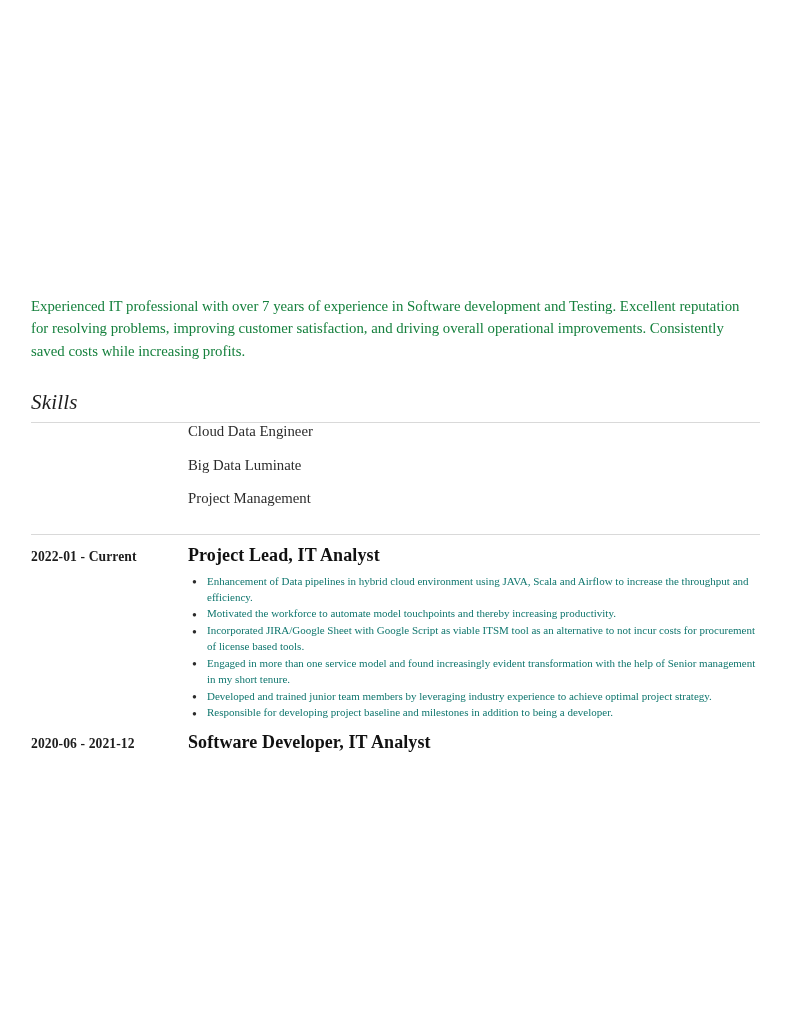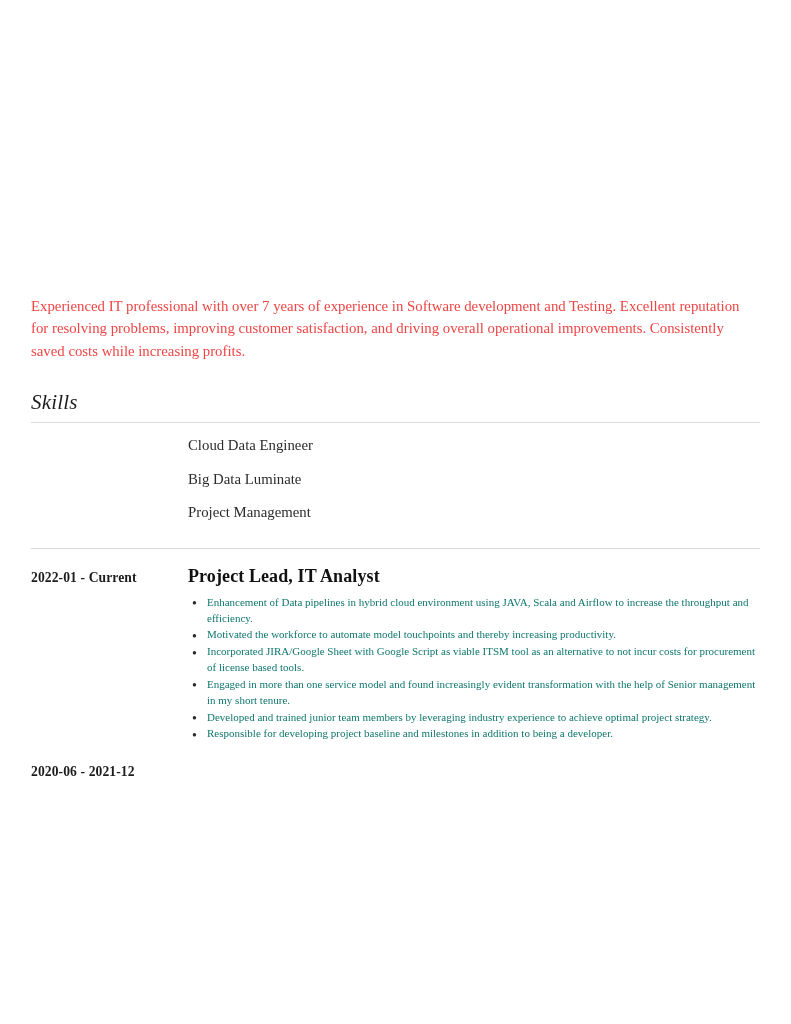--- a/index.html
+++ b/index.html
@@ -32,21 +32,21 @@
     padding: 0 31px;
   }
 
   
   .summary {
     font-size: 14.8px;
     line-height: 1.52;
     text-align: left;
     margin: 0;
     padding-right: 2px;
-    color: #ef4444;
+    color: #15803d;
   }
 
   
   .section {
     margin-top: 28px;
   }
   .section-title {
     font-family: "Liberation Serif", "DejaVu Serif", serif;
     font-weight: normal;
     font-style: italic;
@@ -74,35 +74,34 @@
     box-sizing: border-box;
     padding-right: 10px;
   }
   .col-right {
     flex: 1 1 auto;
     min-width: 0;
   }
 
   
   .skills-block {
-    margin-top: 14px;
   }
   .skill-item {
     font-size: 14.8px;
     line-height: 1.1;
     margin-bottom: 17px;
     color: #2b2b2b;
   }
   .skill-item:last-child {
     margin-bottom: 0;
   }
 
   
   .job {
-    margin-top: 16px;
+    margin-top: 9px;
   }
   .job-dates {
     font-size: 13.6px;
     font-weight: bold;
     color: #1d1d1d;
     line-height: 1.35;
     padding-top: 4px;
     white-space: nowrap;
     letter-spacing: 0.1px;
   }
@@ -185,17 +184,20 @@
             <li>Developed and trained junior team members by leveraging industry experience to achieve optimal project strategy.</li>
             <li>Responsible for developing project baseline and milestones in addition to being a developer.</li>
           </ul>
         </div>
       </div>
 
       <div class="row job">
         <div class="col-left">
           <div class="job-dates">2020-06 - 2021-12</div>
         </div>
+        <div class="col-right">
+          <div class="job-title">Software Developer, IT Analyst</div>
+        </div>
       </div>
 
     </div>
   </div>
 </div>
 
 </body></html>

